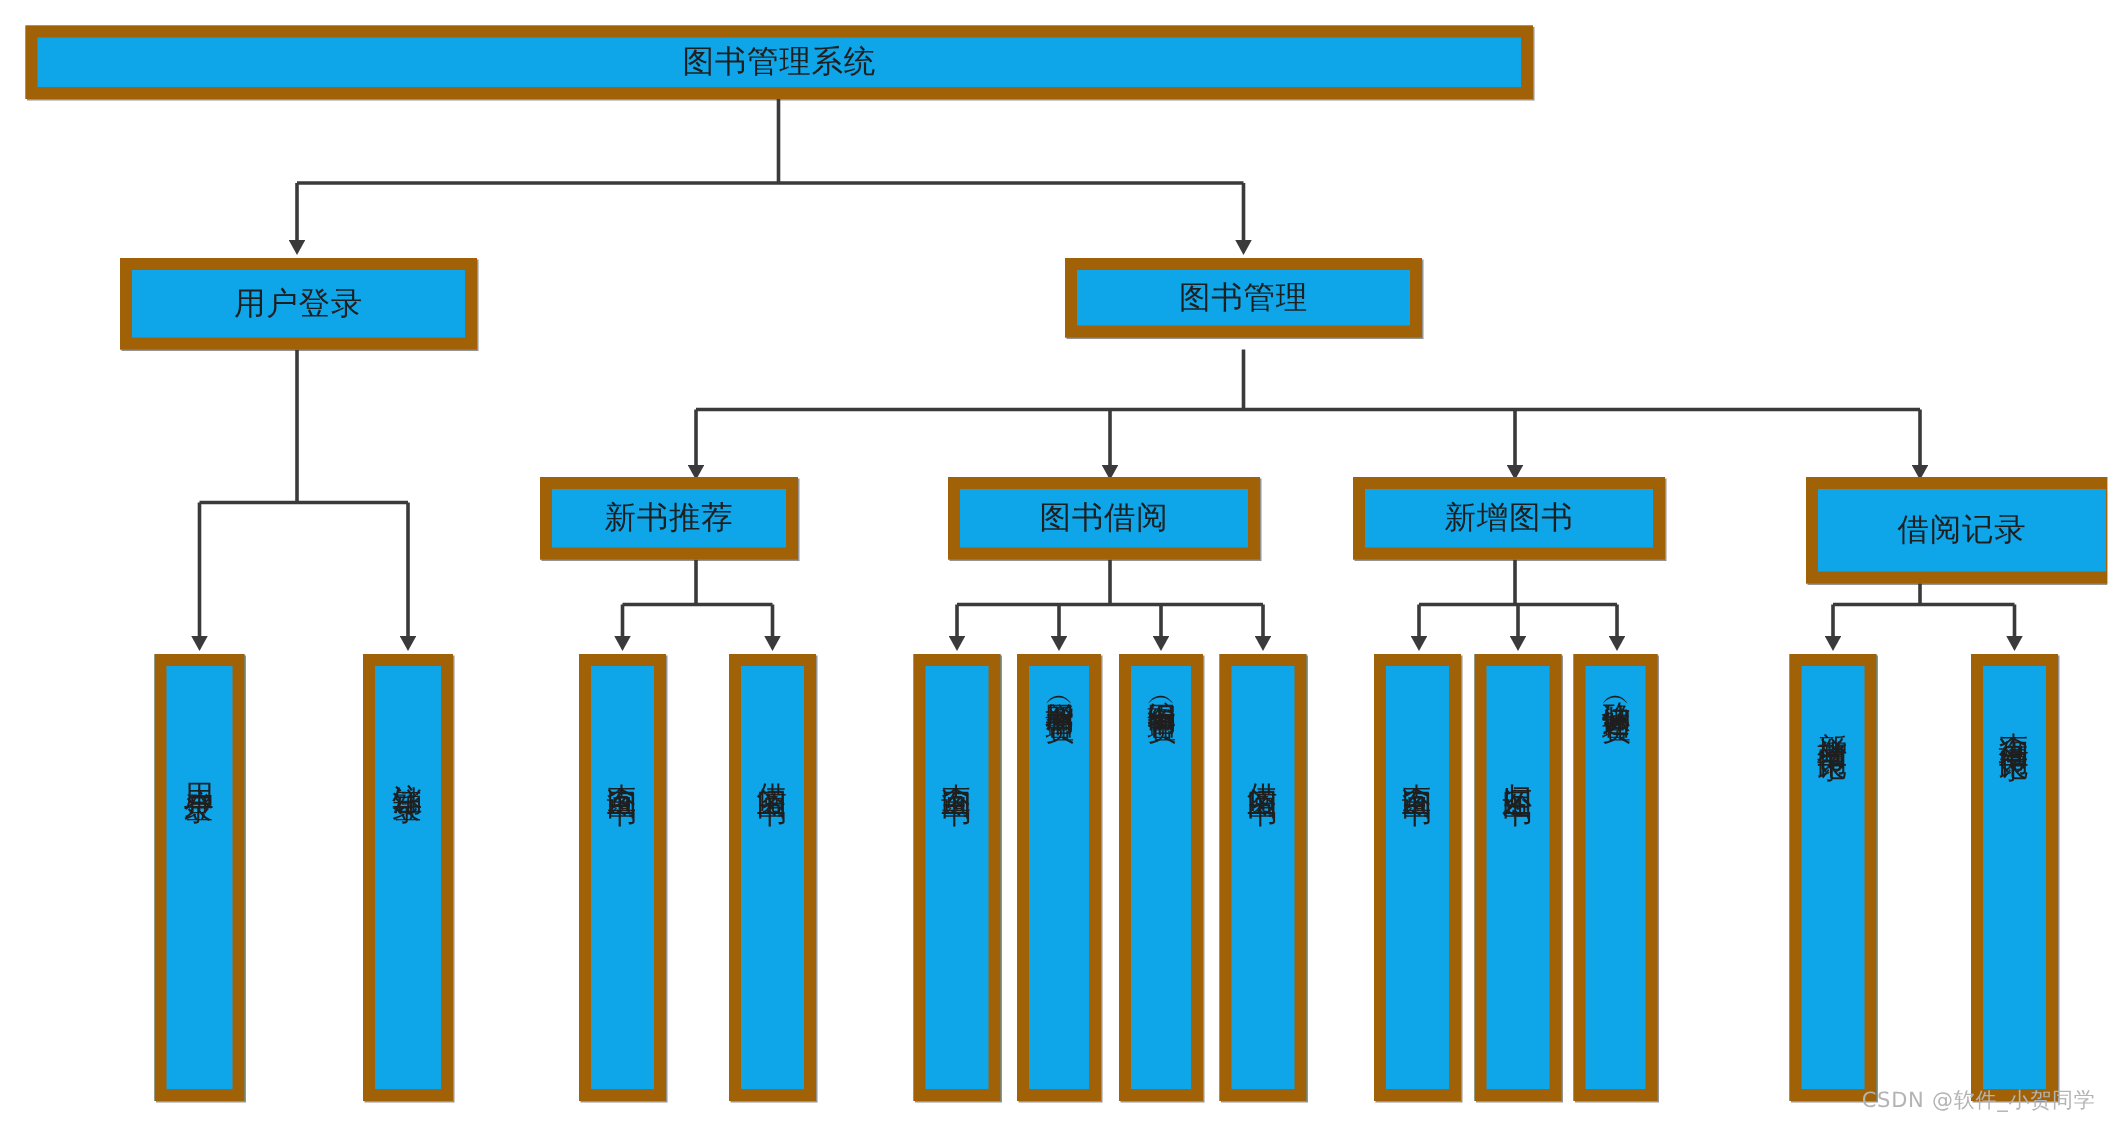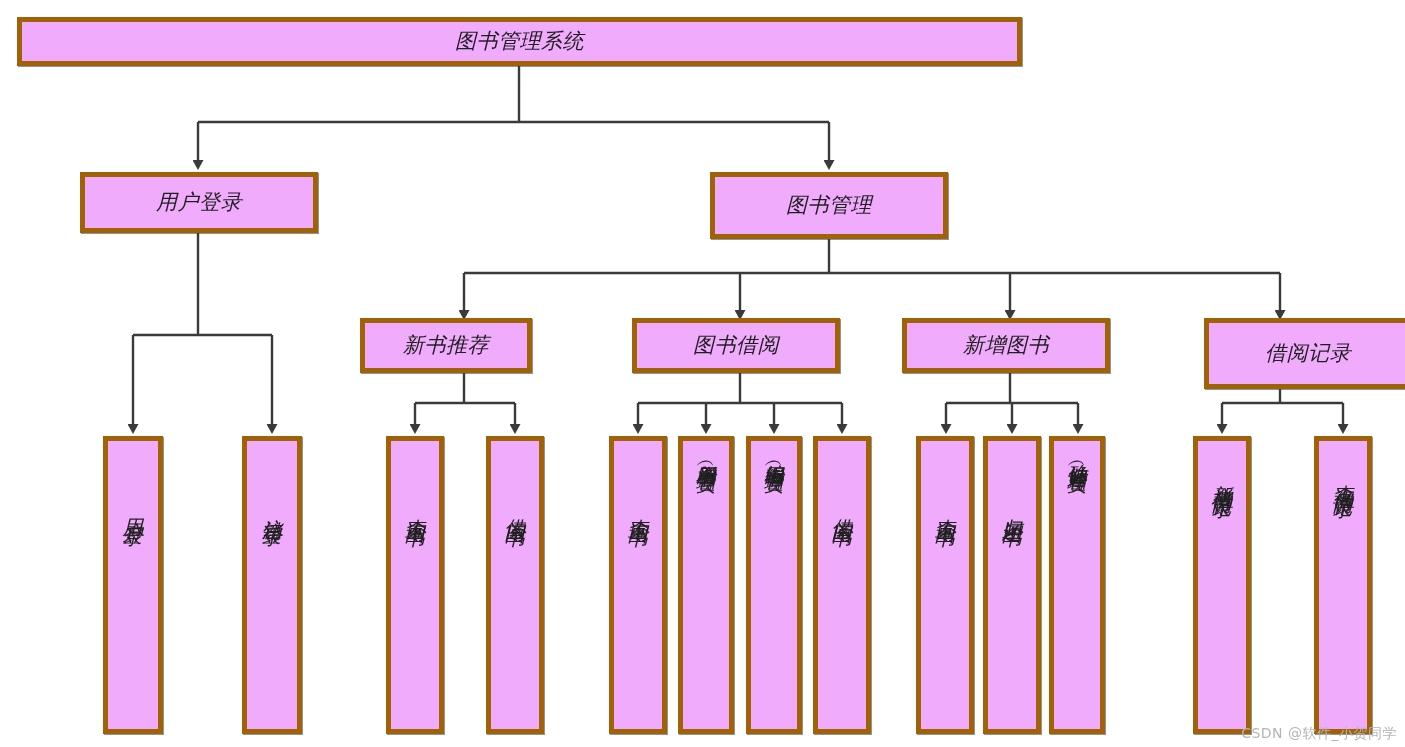--- a/index.html
+++ b/index.html
@@ -23,27 +23,26 @@
     position: absolute;
     left: 0;
     top: 0;
     width: 1405px;
     height: 747px;
     pointer-events: none;
   }
   .node {
     position: absolute;
     box-sizing: border-box;
-    background: #f0abfc;
-    border: 5px solid #a16207;
+    background: #0ea5e9;
+    border: 8px solid #a16207;
     display: flex;
     align-items: center;
     justify-content: center;
     box-shadow: 1px 1px 0 rgba(60,60,60,0.55);
-    font-style: italic;
   }
   .node .label {
     display: block;
     text-align: center;
     letter-spacing: 0.5px;
     color: #1f1f1f;
     line-height: 1.18;
   }
   .node.horiz .label {
     font-size: 21px;
@@ -131,21 +130,21 @@
     </g>
   </svg>
 
   <div class="node horiz" style="left:17px; top:17px; width:1005px; height:49px;">
     <span class="label">图书管理系统</span>
   </div>
 
   <div class="node horiz" style="left:80px; top:172px; width:238px; height:61px;">
     <span class="label">用户登录</span>
   </div>
-  <div class="node horiz" style="left:710px; top:172px; width:238px; height:67px;">
+  <div class="node horiz" style="left:710px; top:172px; width:238px; height:53px;">
     <span class="label">图书管理</span>
   </div>
 
   <div class="node horiz" style="left:360px; top:318px; width:172px; height:55px;">
     <span class="label">新书推荐</span>
   </div>
   <div class="node horiz" style="left:632px; top:318px; width:208px; height:55px;">
     <span class="label">图书借阅</span>
   </div>
   <div class="node horiz" style="left:902px; top:318px; width:208px; height:55px;">

